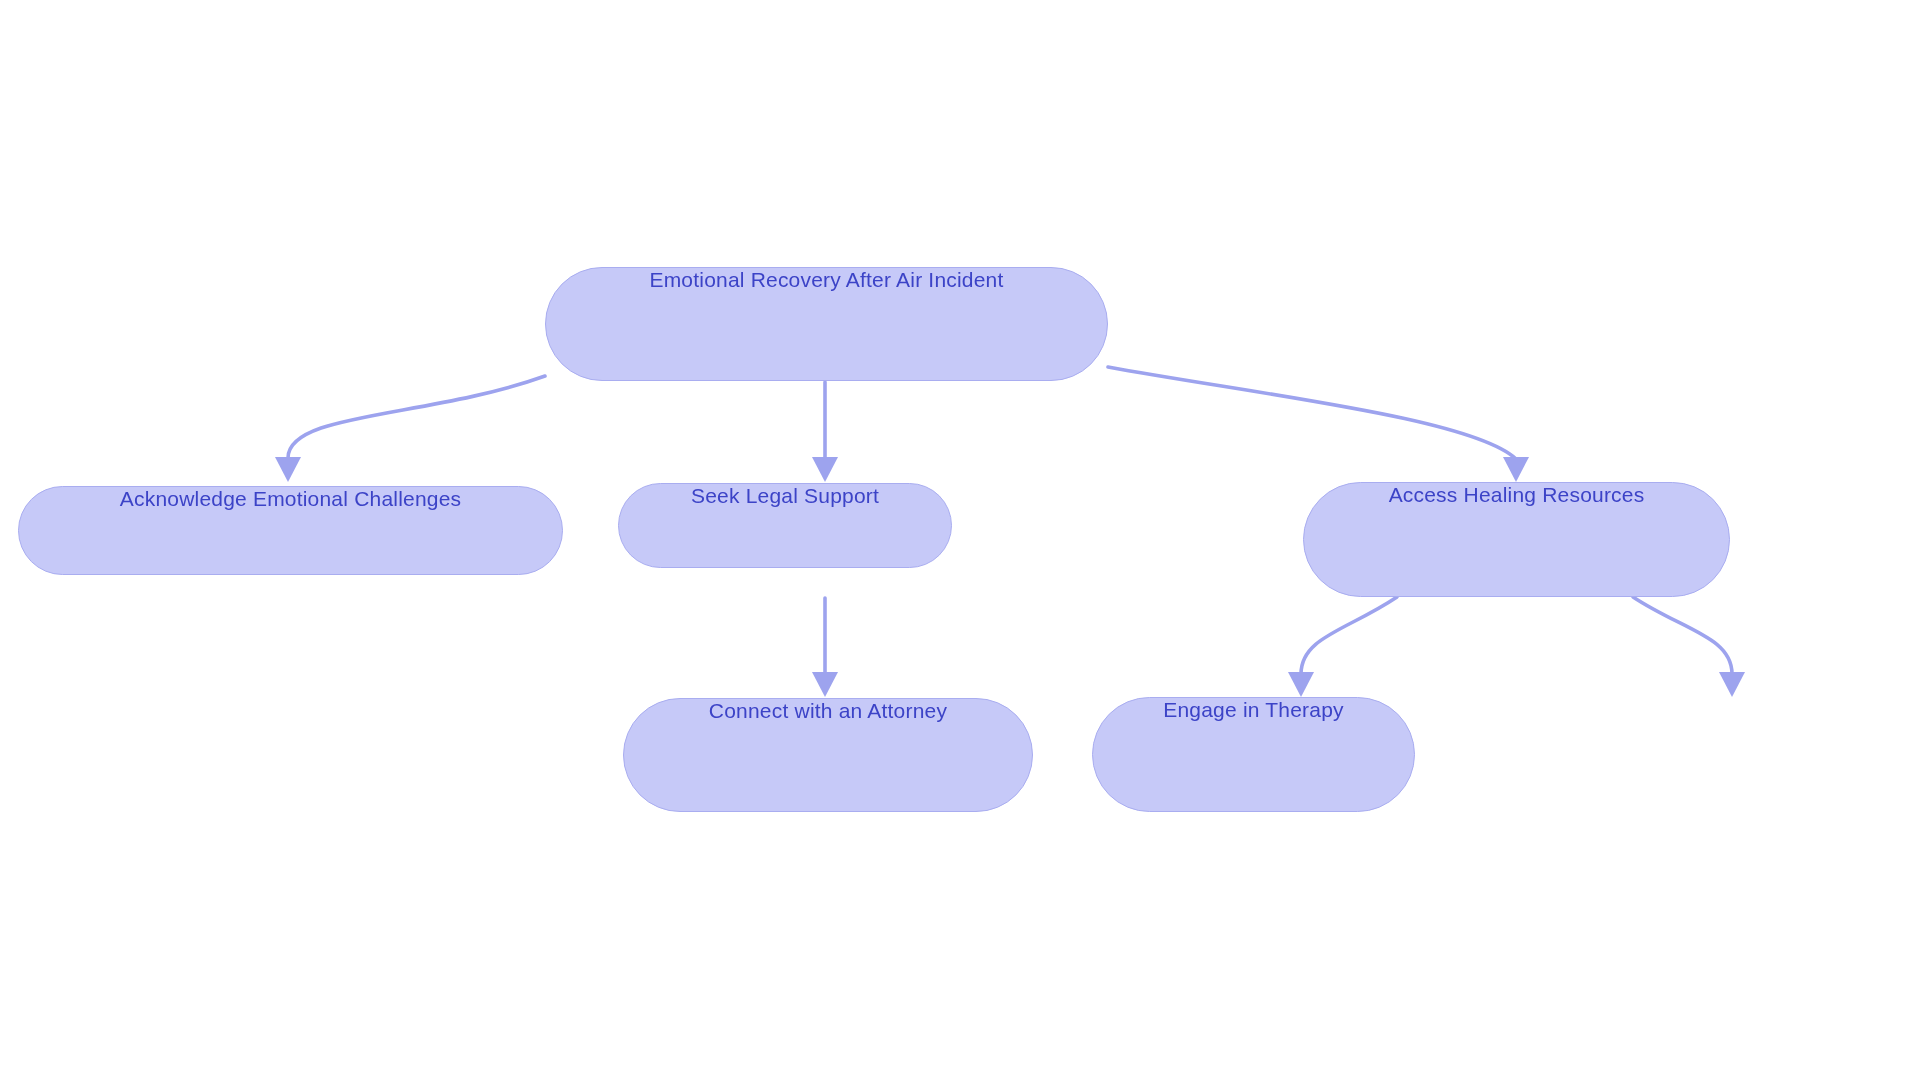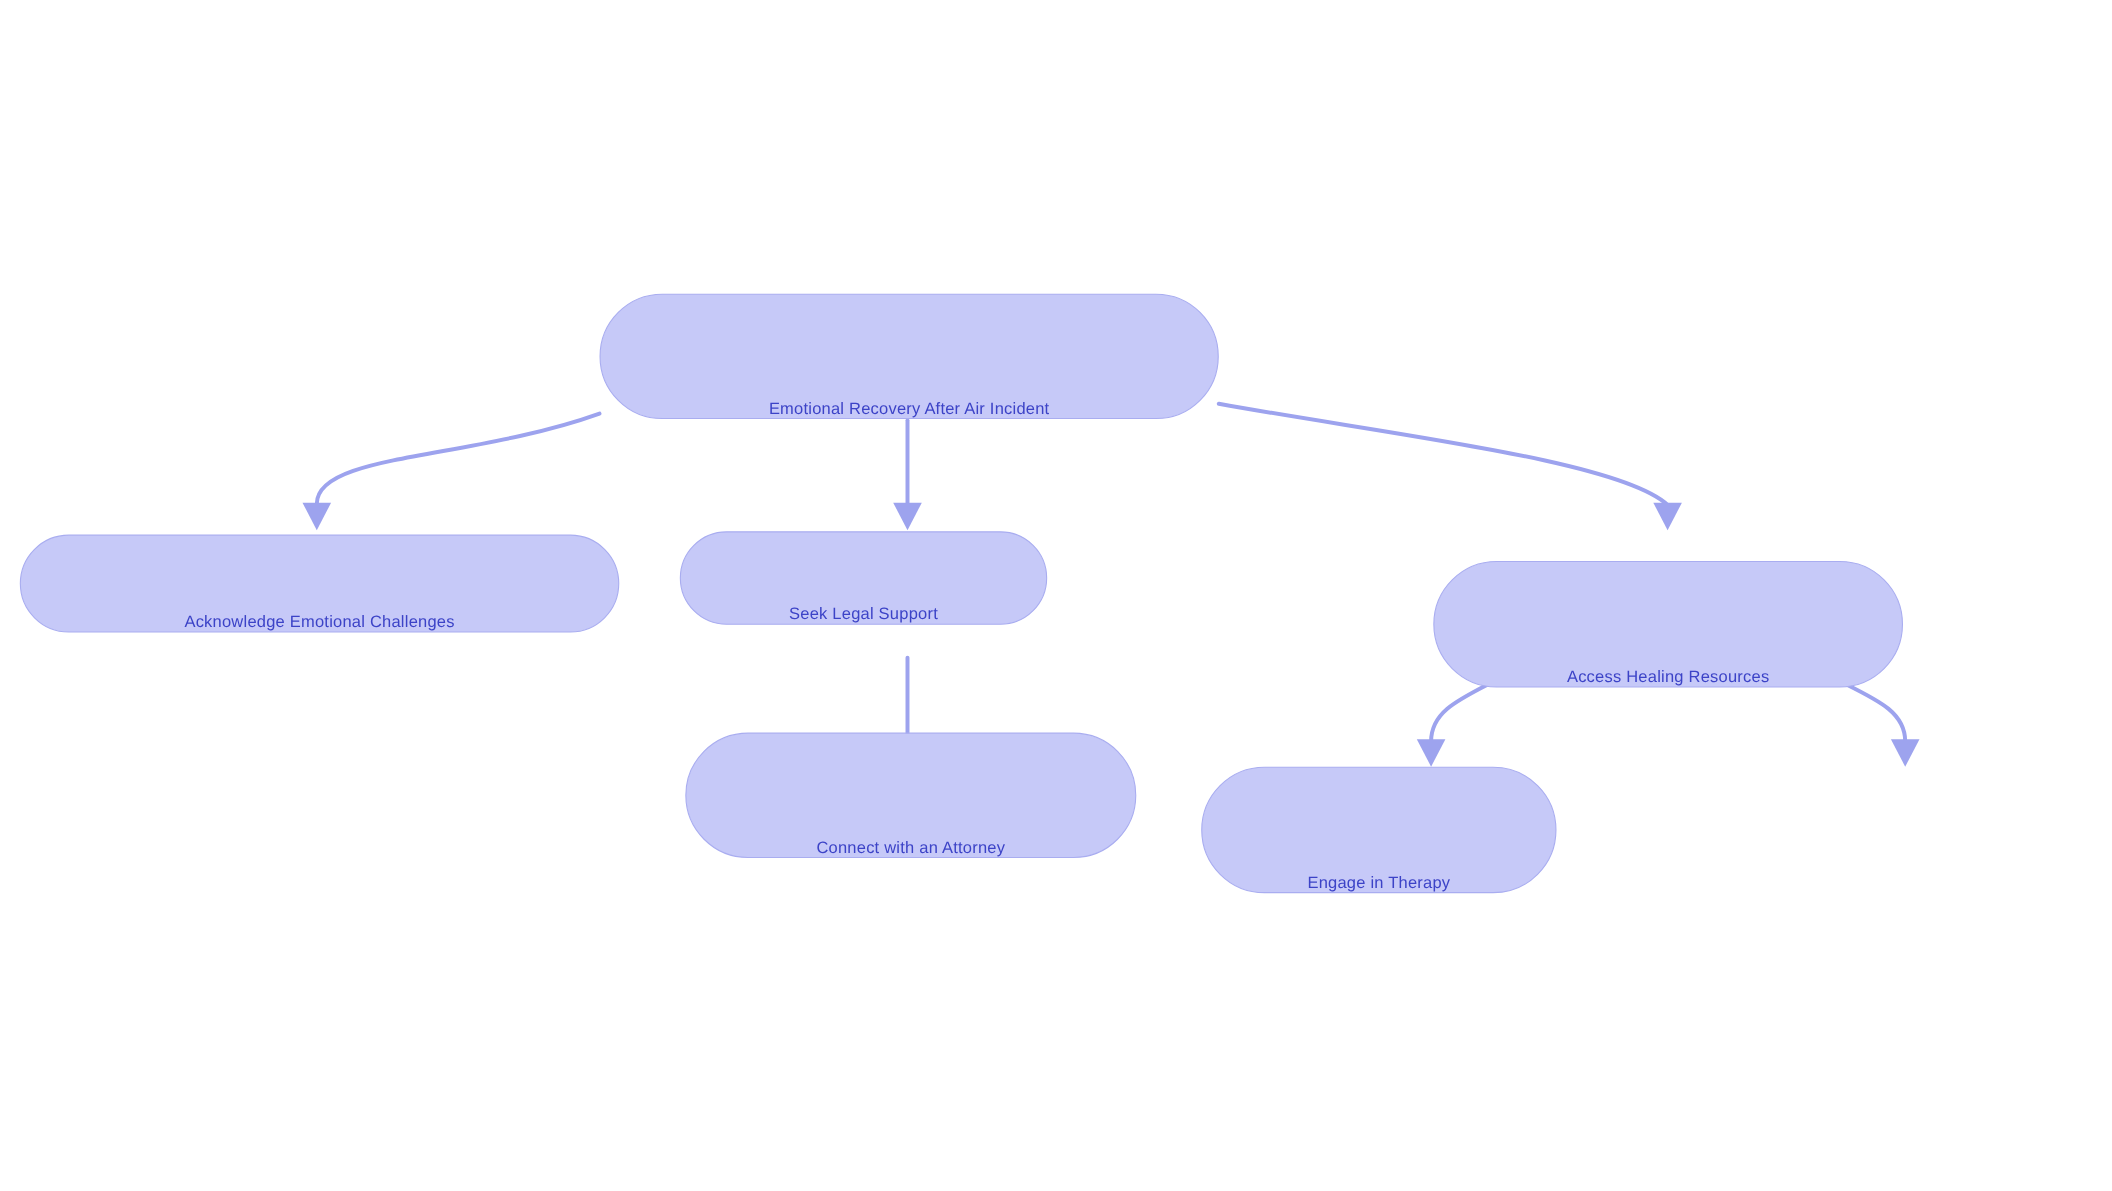--- a/index.html
+++ b/index.html
@@ -12,28 +12,28 @@
     overflow: hidden;
   }
   #edges {
     position: absolute;
     left: 0; top: 0;
     width: 1920px; height: 1083px;
   }
   .node {
     position: absolute;
     display: flex;
-    align-items: flex-end;
+    align-items: flex-start;
     justify-content: center;
     box-sizing: border-box;
     background: var(--node-fill, #c6c9f8);
     border: 1.6px solid var(--node-border, #a9adf0);
     border-radius: 58px;
     color: var(--node-text, #3c43c7);
-    font-size: 15px;
+    font-size: 21px;
     letter-spacing: 0.2px;
     text-align: center;
     white-space: nowrap;
   }
   .edge-path {
     fill: none;
     stroke: var(--edge, #9da3ee);
     stroke-width: 3.6px;
     stroke-linecap: round;
   }
@@ -73,25 +73,25 @@
   </div>
 
   <div class="node" style="left:18px; top:486px; width:545px; height:89px;">
     <span>Acknowledge Emotional Challenges</span>
   </div>
 
   <div class="node" style="left:618px; top:483px; width:334px; height:85px;">
     <span>Seek Legal Support</span>
   </div>
 
-  <div class="node" style="left:1303px; top:482px; width:427px; height:115px;margin-top:28px;">
+  <div class="node" style="left:1303px; top:482px; width:427px; height:115px;">
     <span>Access Healing Resources</span>
   </div>
 
-  <div class="node" style="left:623px; top:666px; width:410px; height:114px;">
+  <div class="node" style="left:623px; top:698px; width:410px; height:114px;">
     <span>Connect with an Attorney</span>
   </div>
 
   <div class="node" style="left:1092px; top:697px; width:323px; height:115px;">
     <span>Engage in Therapy</span>
   </div>
 
 
 </div>
 

